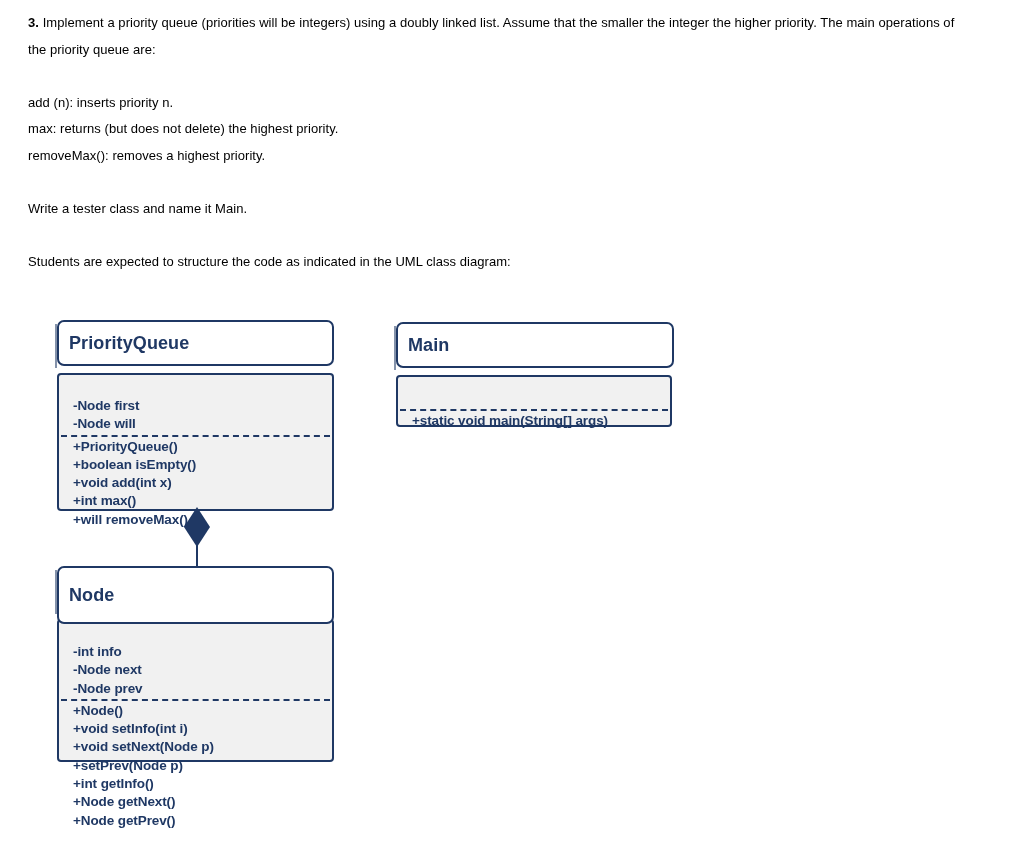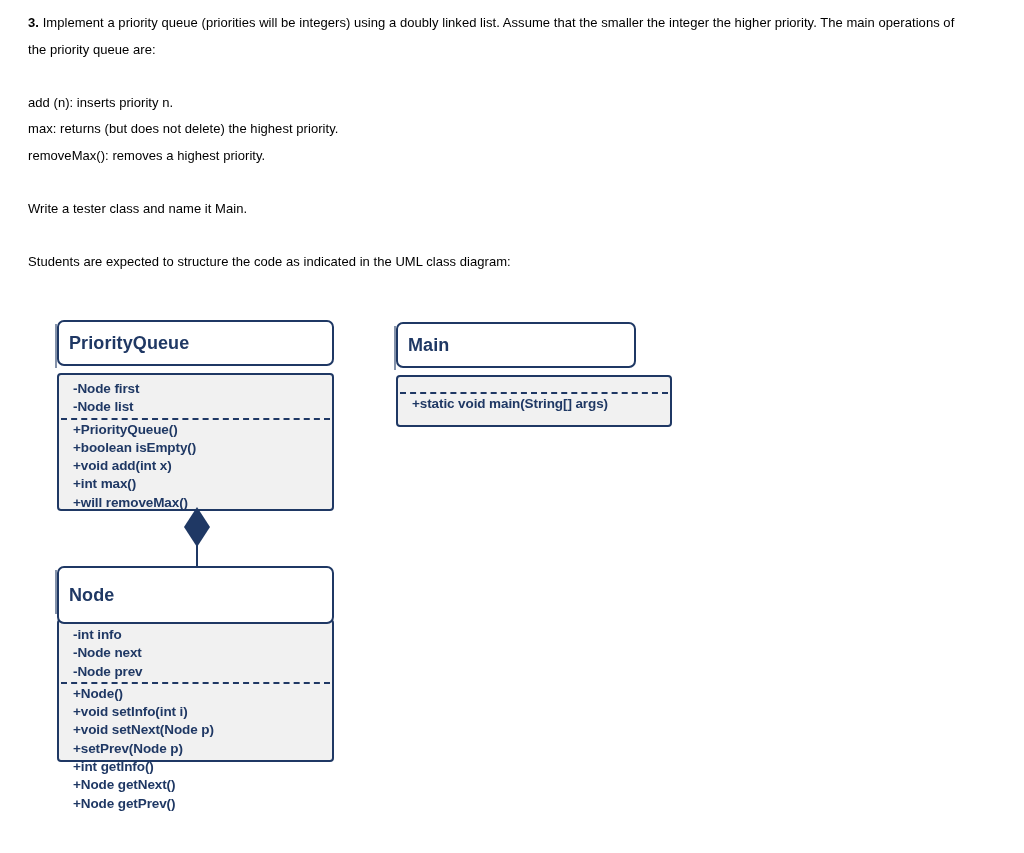--- a/index.html
+++ b/index.html
@@ -73,21 +73,21 @@
   }
 
   .uml-body {
     position: absolute;
     left: 0;
     box-sizing: border-box;
     background: #F1F1F1;
     border: 2px solid #1F3864;
     border-radius: 4px;
     z-index: 2;
-    padding: 5px 0 6px 0;
+    padding: 22px 0 6px 0;
   }
 
   .uml-row {
     font-size: 13.5px;
     font-weight: bold;
     color: #1F3864;
     line-height: 18.3px;
     padding-left: 14px;
     white-space: nowrap;
     letter-spacing: -0.1px;
@@ -158,32 +158,32 @@
   </div>
 
   <div class="uml-class" style="left:57px; top:316px; width:277px;">
     <div class="uml-header" style="width:277px; height:46px;">
       <span class="uml-title">PriorityQueue</span>
     </div>
     <div class="sketch-edge" style="left:-2px; top:4px; width:2px; height:44px;"></div>
 
     <div class="uml-body" style="top:53px; width:277px; height:138px;">
       <div class="uml-row">-Node first</div>
-      <div class="uml-row">-Node list</div>
+      <div class="uml-row">-Node will</div>
       <div class="uml-sep"></div>
       <div class="uml-row">+PriorityQueue()</div>
       <div class="uml-row">+boolean isEmpty()</div>
       <div class="uml-row">+void add(int x)</div>
       <div class="uml-row">+int max()</div>
       <div class="uml-row">+will removeMax()</div>
     </div>
   </div>
 
   <div class="uml-class" style="left:396px; top:318px; width:276px;">
-    <div class="uml-header" style="width:240px; height:46px;">
+    <div class="uml-header" style="width:278px; height:46px;">
       <span class="uml-title">Main</span>
     </div>
     <div class="sketch-edge" style="left:-2px; top:4px; width:2px; height:44px;"></div>
 
     <div class="uml-body" style="top:53px; width:276px; height:52px;">
       <div class="uml-blank"></div>
       <div class="uml-sep"></div>
       <div class="uml-row">+static void main(String[] args)</div>
     </div>
   </div>

